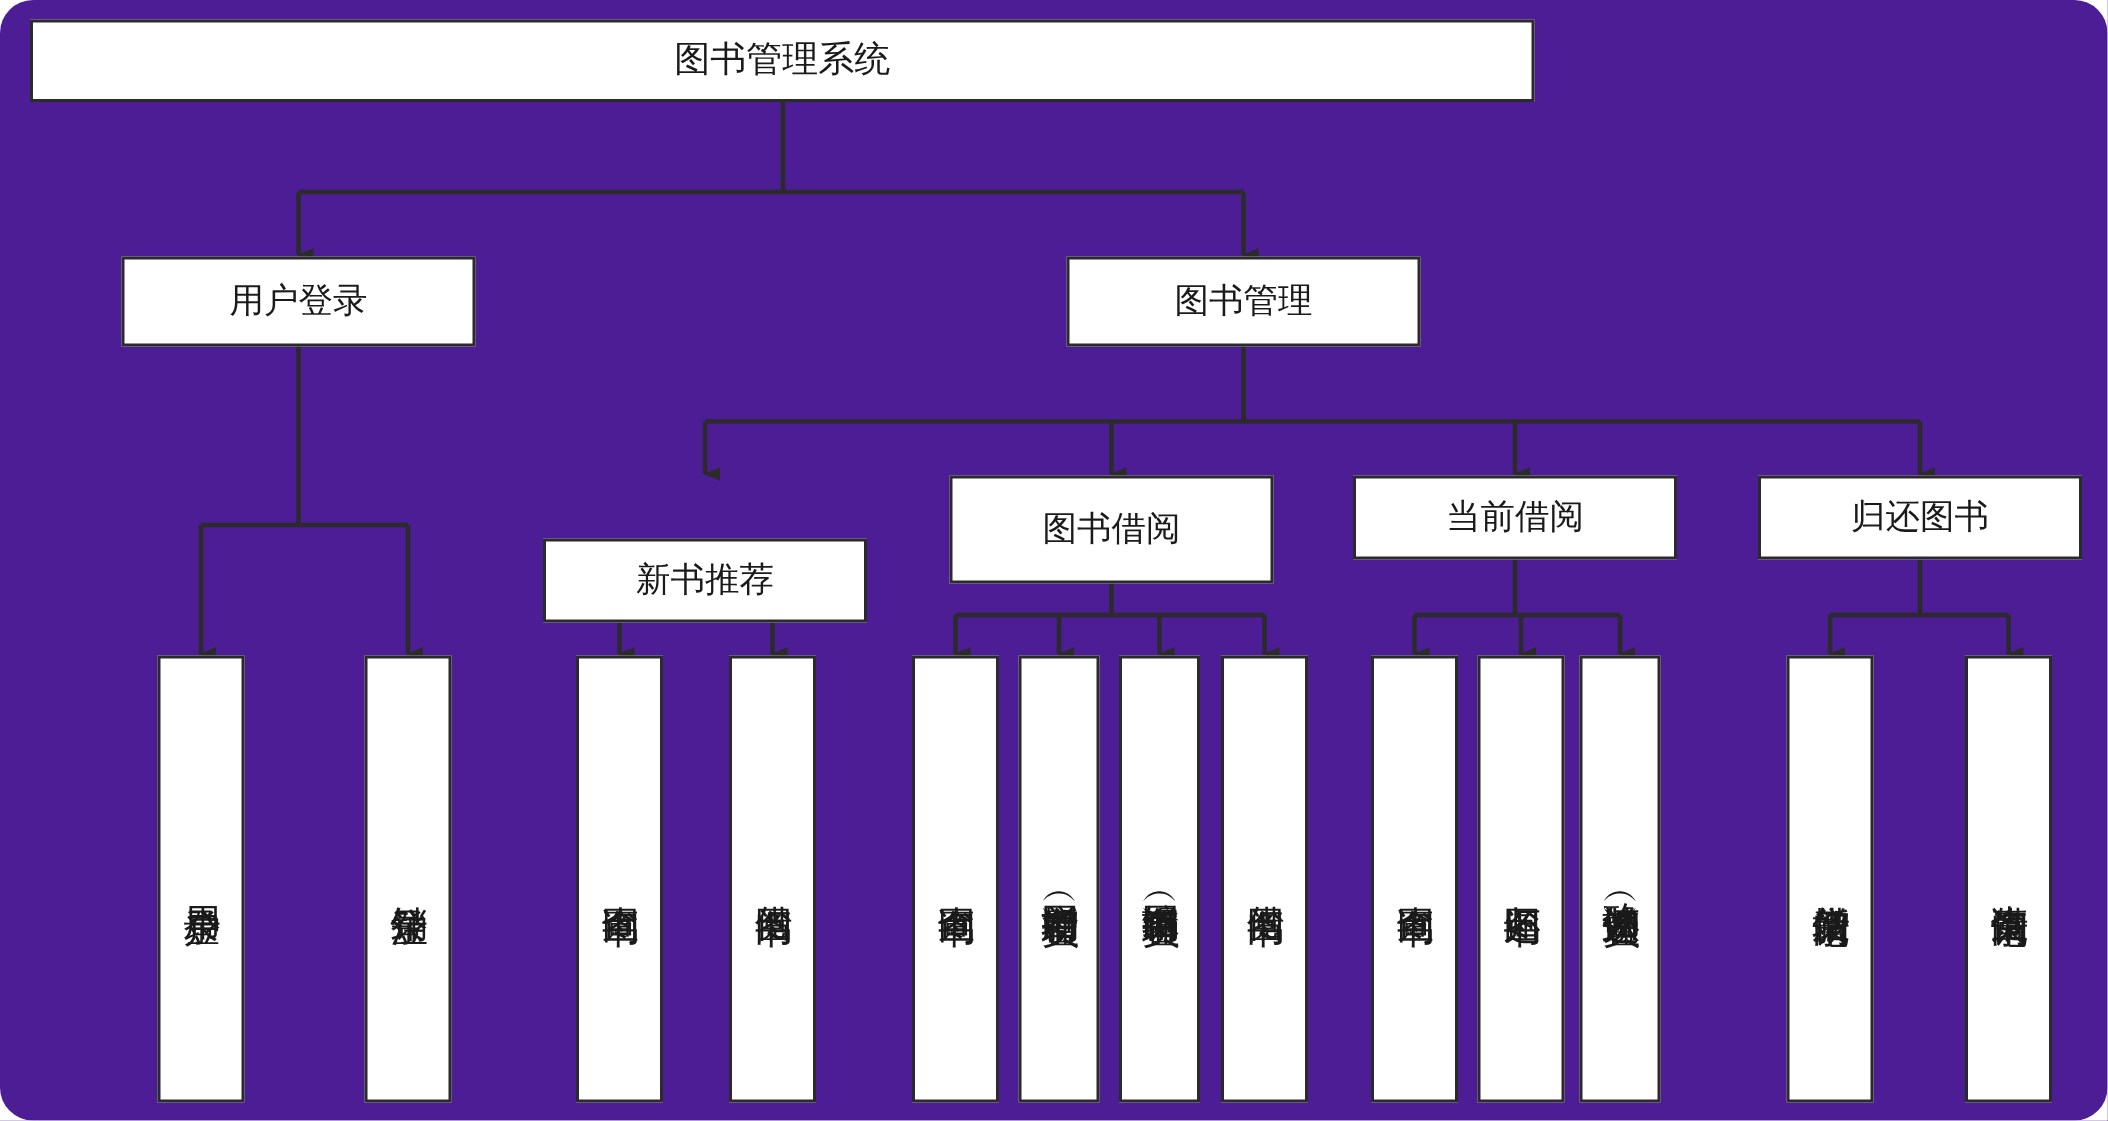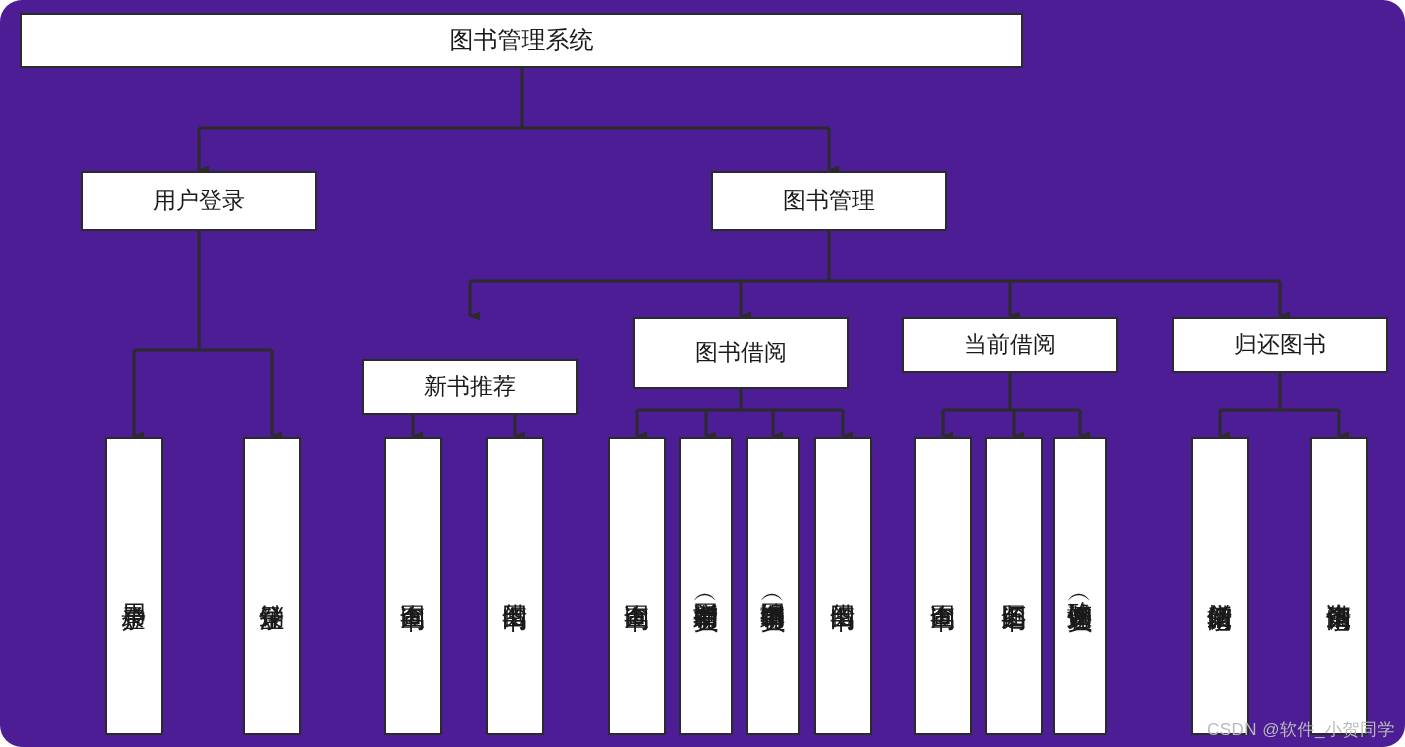--- a/index.html
+++ b/index.html
@@ -179,15 +179,14 @@
         <span class="node-label">确认归还（管理员）</span>
       </div>
       <div class="node vert" style="left: 1191px; top: 437px; width: 58px; height: 298px;">
         <span class="node-label">新增借阅记录</span>
       </div>
       <div class="node vert" style="left: 1310px; top: 437px; width: 58px; height: 298px;">
         <span class="node-label">查询借阅记录</span>
       </div>
     </div>
 
-  <div id="watermark">CSDN @软件_小贺同学</div>
 
 </div>
 
 </body></html>

